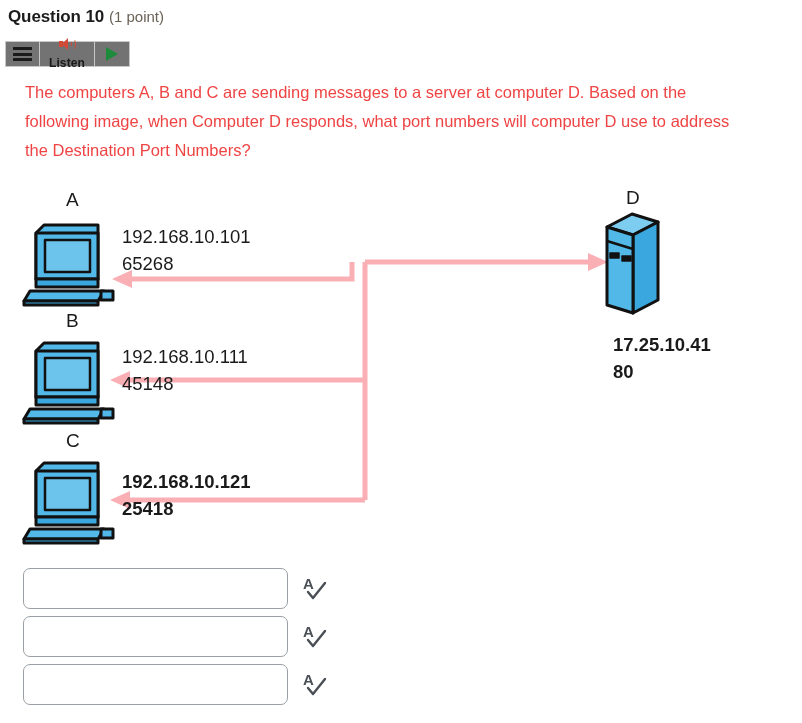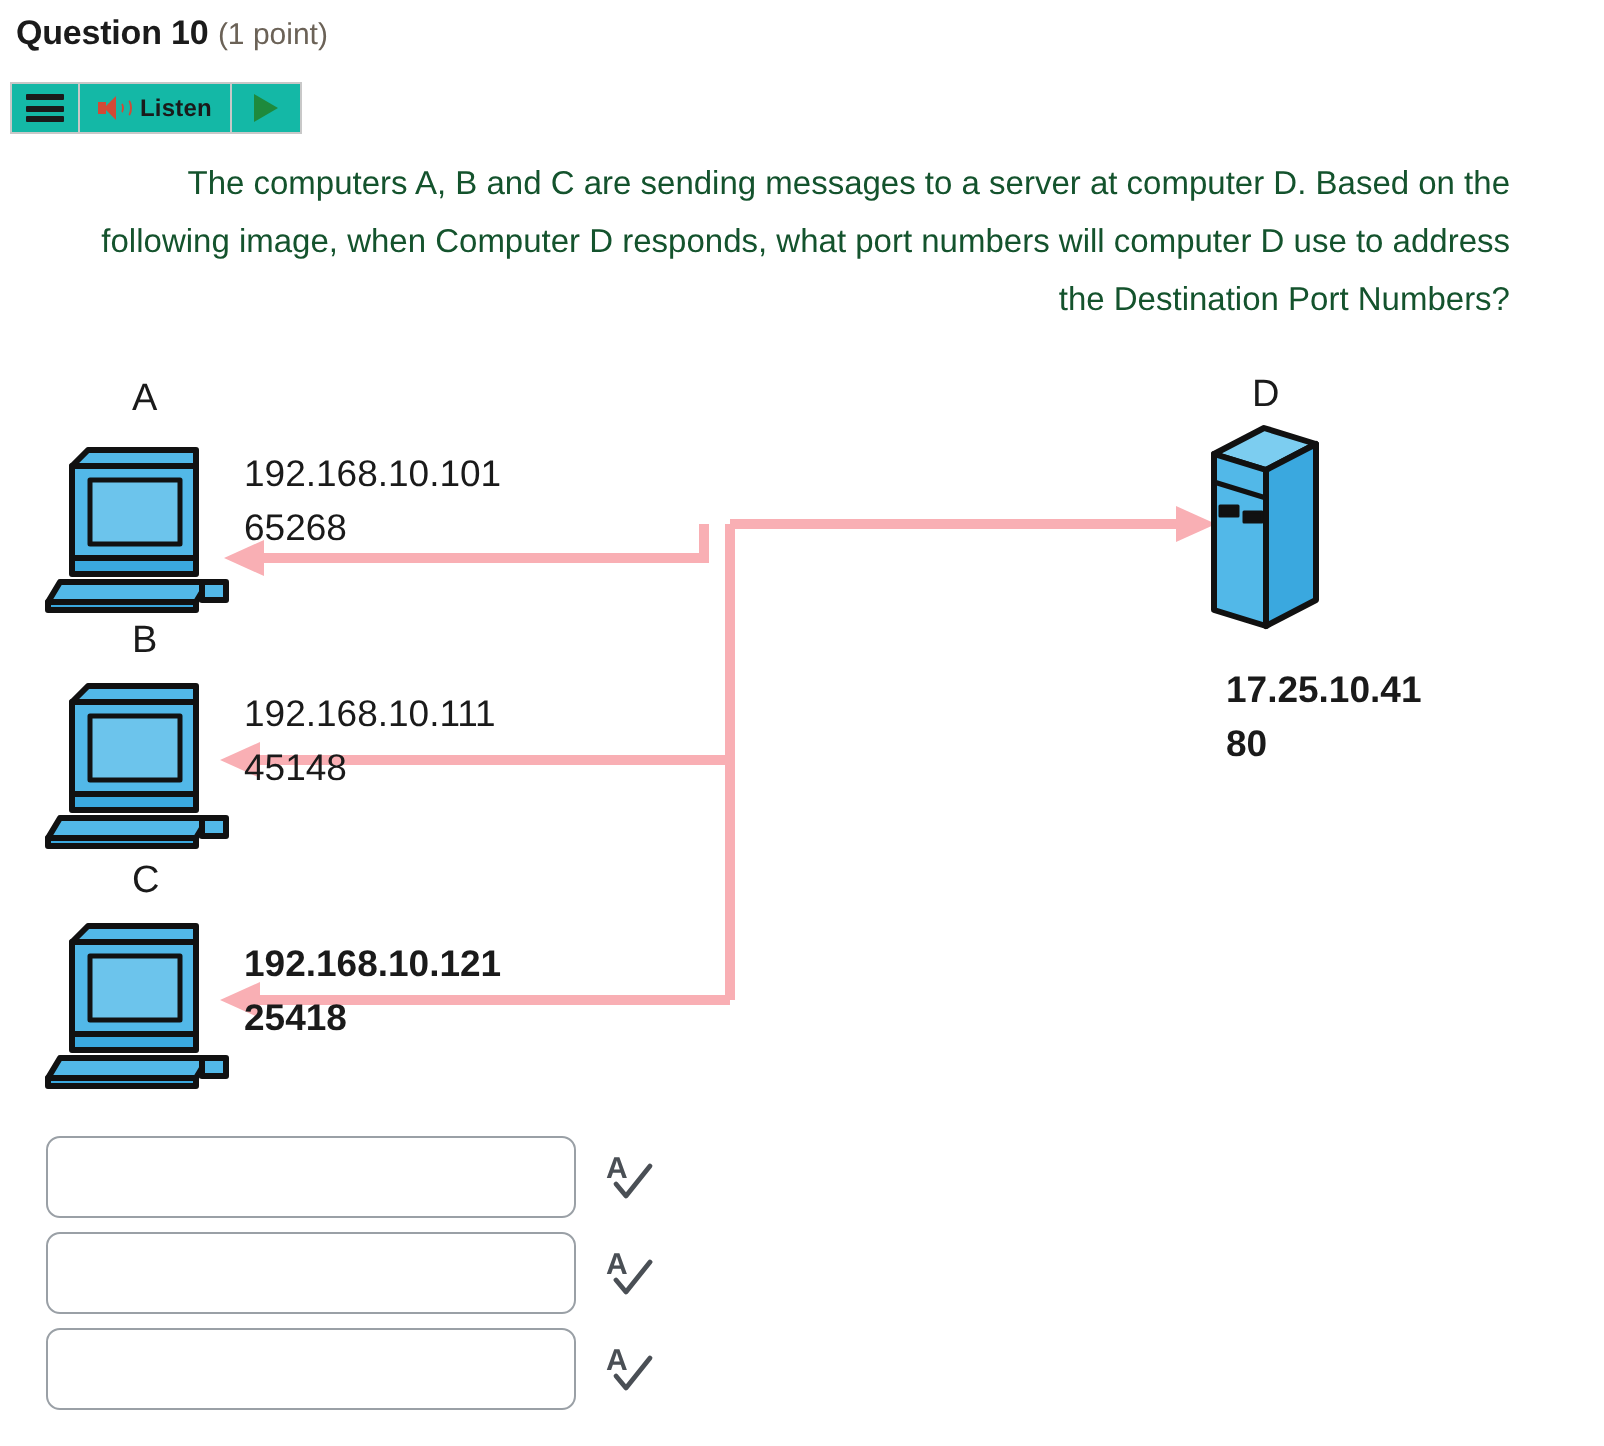--- a/index.html
+++ b/index.html
@@ -44,22 +44,23 @@
     display: flex;
     align-items: stretch;
     border: 1px solid #c8c8c8;
     background: #fbfbfb;
   }
   .tb-cell {
     display: flex;
     align-items: center;
     justify-content: center;
     border-right: 1px solid #c8c8c8;
-    background: #14b8a6;
+    background: #737373;
     padding: 0 7px;
+    flex-direction: column;
   }
   .tb-cell:last-child { border-right: none; }
   .burger { width: 19px; height: 14px; display: flex; flex-direction: column; justify-content: space-between; }
   .burger i { display: block; height: 3px; background: #1a1a1a; border-radius: 0.5px; }
   .listen-cell { gap: 5px; padding: 0 9px; }
   .spk { width: 16px; height: 13px; position: relative; flex: none; }
   .spk .body {
     position: absolute; left: 0; top: 3px;
     width: 4px; height: 6px; background: #d24a36;
   }
@@ -94,22 +95,21 @@
     border-left: 12px solid #1e8a3c;
   }
 
   
   .prompt {
     position: absolute;
     left: 25px; top: 78px;
     width: 730px;
     font-size: 16.5px;
     line-height: 29px;
-    color: #14532d;
-    text-align: right;
+    color: #ef4444;
   }
 
   
   .diagram {
     position: absolute;
     left: 0; top: 175px;
     width: 802px;
     height: 375px;
   }
   .diagram svg { display: block; }

